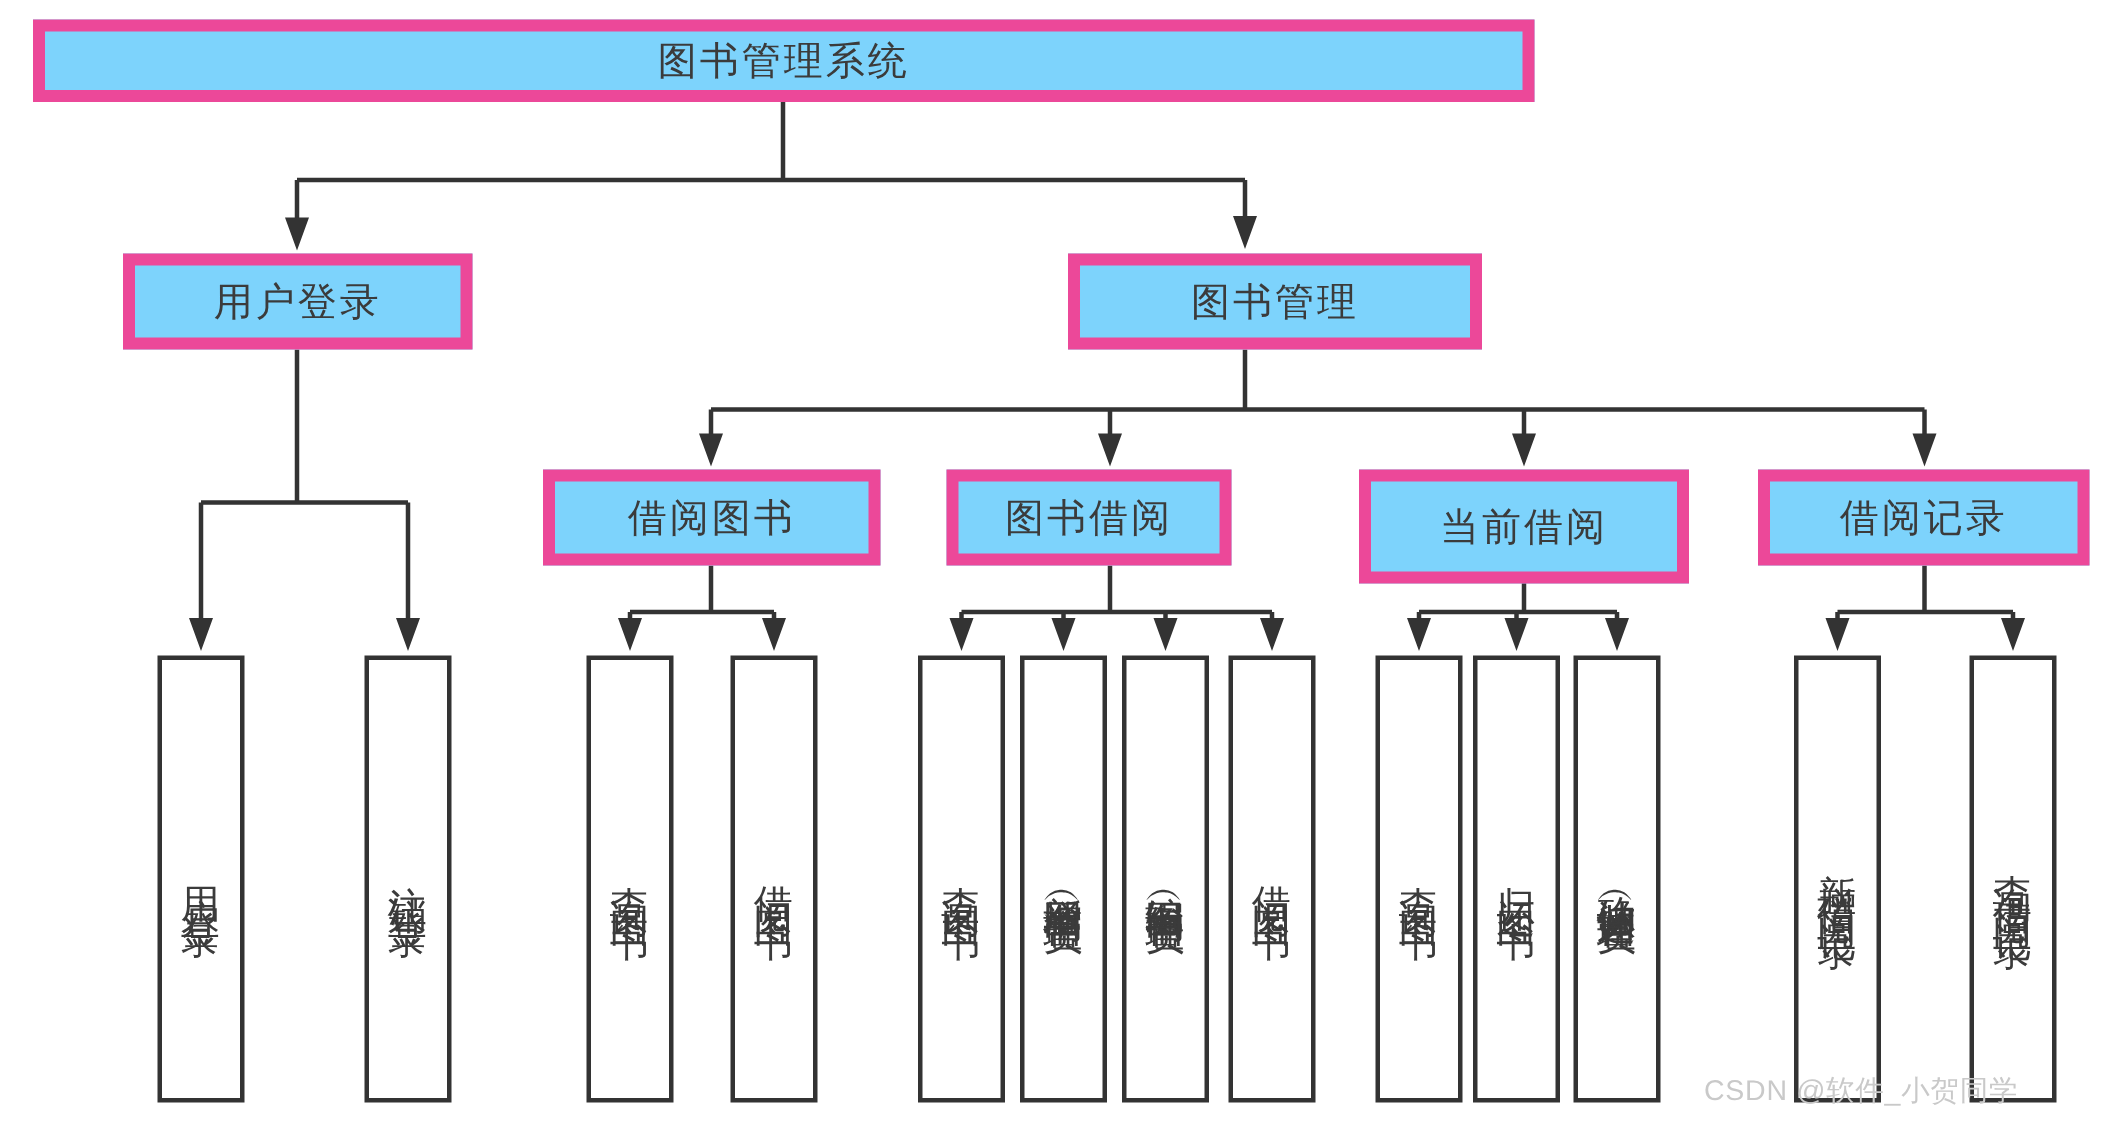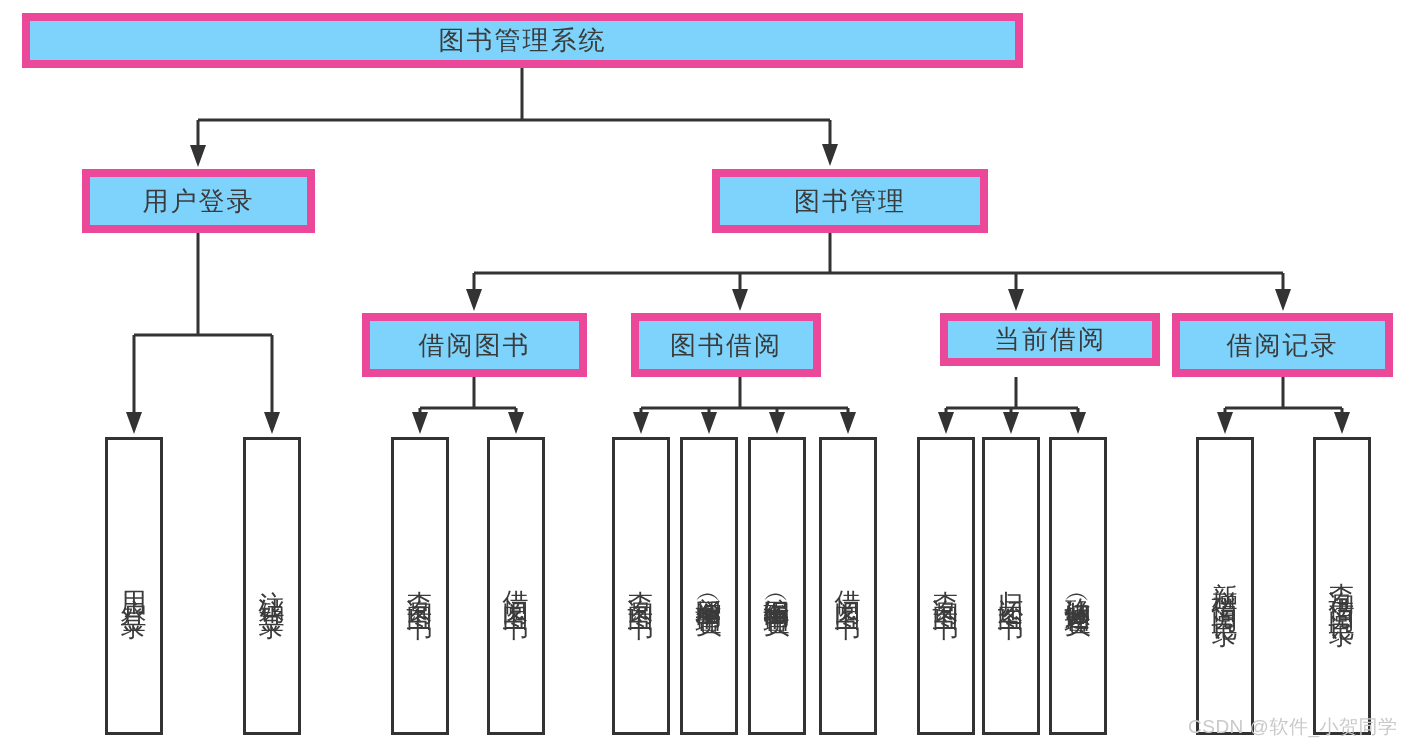--- a/index.html
+++ b/index.html
@@ -46,21 +46,21 @@
     text-orientation: mixed;
     font-size: 26px;
     line-height: 1;
     letter-spacing: 8px;
     color: #3b3b3b;
     white-space: nowrap;
   }
   .vtext.v-long { letter-spacing: 2px; }
   .watermark {
     position: absolute;
-    left: 1188px;
+    left: 1136px;
     top: 714px;
     font-size: 19px;
     color: #c9c9c9;
     letter-spacing: 0.5px;
     white-space: nowrap;
     z-index: 5;
   }
 </style>
 </head>
 <body>
@@ -107,21 +107,21 @@
       M1334 412 L1350 412 L1342 434 Z"></path>
   </svg>
 
   <div class="node" style="left:22px;top:13px;width:1001px;height:55px">图书管理系统</div>
 
   <div class="node" style="left:82px;top:169px;width:233px;height:64px">用户登录</div>
   <div class="node" style="left:712px;top:169px;width:276px;height:64px">图书管理</div>
 
   <div class="node" style="left:362px;top:313px;width:225px;height:64px">借阅图书</div>
   <div class="node" style="left:631px;top:313px;width:190px;height:64px">图书借阅</div>
-  <div class="node" style="left:940px;top:313px;width:220px;height:53px">当前借阅</div>
+  <div class="node" style="left:906px;top:313px;width:220px;height:76px">当前借阅</div>
   <div class="node" style="left:1172px;top:313px;width:221px;height:64px">借阅记录</div>
 
   <div class="leaf" style="left:105px;top:437px">
     <span class="vtext">用户登录</span>
   </div>
   <div class="leaf" style="left:243px;top:437px">
     <span class="vtext">注销登录</span>
   </div>
 
   <div class="leaf" style="left:391px;top:437px">

